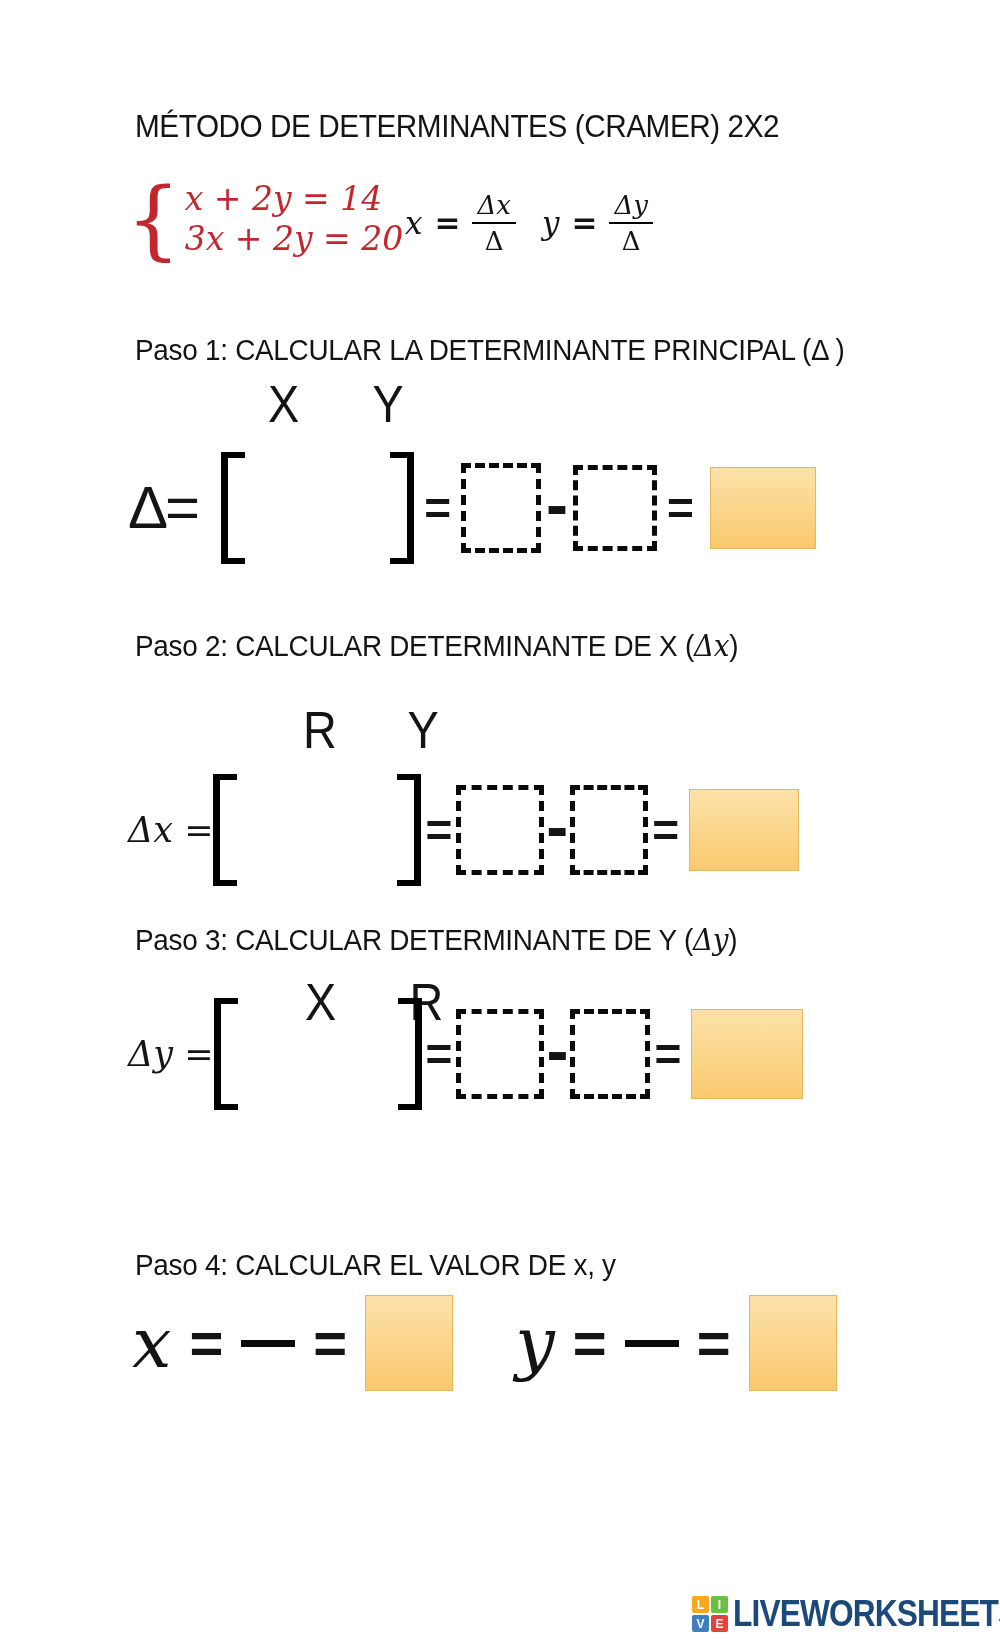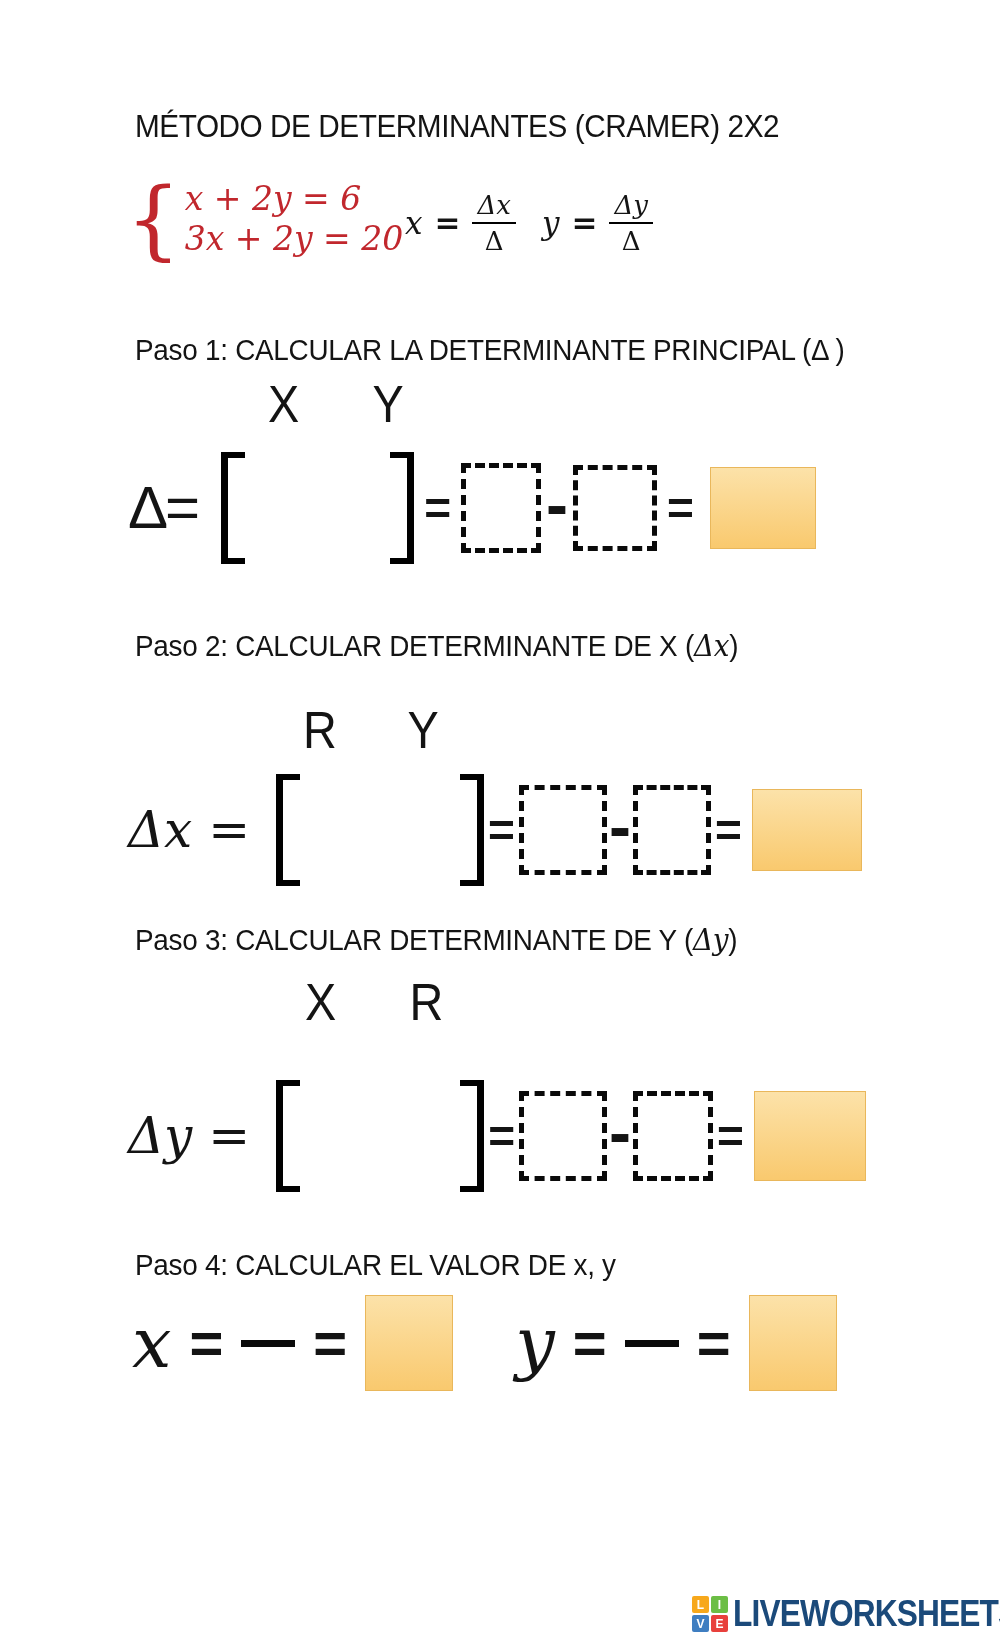--- a/index.html
+++ b/index.html
@@ -38,21 +38,21 @@
   .frac .den{padding-top:2px;}
 
   
   .col-labels{display:flex;font-size:52px;line-height:1;
     transform:scaleX(0.9);transform-origin:left top;}
   .col-labels .cl{width:116px;}
 
   
   .m-row{display:flex;align-items:center;left:128px;height:120px;}
   .m-lhs-sans{font-size:60px;letter-spacing:-3px;margin-right:24px;line-height:1;}
-  .m-lhs-math{font-family:"DejaVu Serif",serif;font-style:italic;font-size:50px;margin-right:26px;line-height:1;}
+  .m-lhs-math{font-family:"DejaVu Serif",serif;font-style:italic;font-size:35px;line-height:1;}
   .bk{width:24px;height:112px;box-sizing:border-box;flex:none;}
   .bk.l{border-left:7px solid #000;border-top:6px solid #000;border-bottom:6px solid #000;}
   .bk.r{border-right:7px solid #000;border-top:6px solid #000;border-bottom:6px solid #000;}
   .m-gap{width:145px;height:110px;flex:none;}
   .m-eq{font-size:46px;font-weight:bold;margin:0 10px;line-height:1;}
   .m-minus{font-size:66px;font-weight:bold;margin:0 5px 8px 5px;line-height:0.5;}
   .dash-box{width:80px;height:90px;border:5px dashed #0a0a0a;box-sizing:border-box;flex:none;background:#fff;}
   .fill-box{
     width:106px;height:82px;flex:none;margin-left:6px;
     background:linear-gradient(180deg,var(--fillTop,#FCE2A9),var(--fillBottom,#F9C96E));
@@ -82,21 +82,21 @@
 </head>
 <body>
 
 <div>
 
   <div class="abs page-title nowrap">MÉTODO DE DETERMINANTES (CRAMER) 2X2</div>
 
   <div class="abs system">
     <span class="brace">{</span>
     <span class="eqs">
-      <span class="eq nowrap">x + 2y = 6</span>
+      <span class="eq nowrap">x + 2y = 14</span>
       <span class="eq nowrap">3x + 2y = 20</span>
     </span>
   </div>
 
   <div class="abs quotients">
     <span class="quot">
       <span class="q-lhs">x</span>
       <span class="q-eq">=</span>
       <span class="frac">
         <span class="num">Δx</span>
@@ -153,21 +153,21 @@
     <span class="fill-box" style="width:110px;"></span>
   </div>
 
   <div class="abs step-heading nowrap" style="left:135px;top:922px;">
     <span>Paso 3: CALCULAR DETERMINANTE DE Y (</span><span class="hmath">Δy</span><span>)</span>
   </div>
   <div class="abs col-labels" style="left:305px;top:976px;">
     <span class="cl">X</span>
     <span class="cl">R</span>
   </div>
-  <div class="abs m-row" style="top:1076px;">
+  <div class="abs m-row" style="top:994px;">
     <span class="m-lhs-math nowrap">Δy =</span>
     <span class="bk l"></span>
     <span class="m-gap" style="width:160px;"></span>
     <span class="bk r"></span>
     <span class="m-eq" style="margin:0 4px;">=</span>
     <span class="dash-box" style="width:88px;"></span>
     <span class="m-minus" style="margin:0 2px 8px 2px;">-</span>
     <span class="dash-box" style="width:80px;"></span>
     <span class="m-eq" style="margin:0 4px;">=</span>
     <span class="fill-box" style="width:112px;height:90px;"></span>

